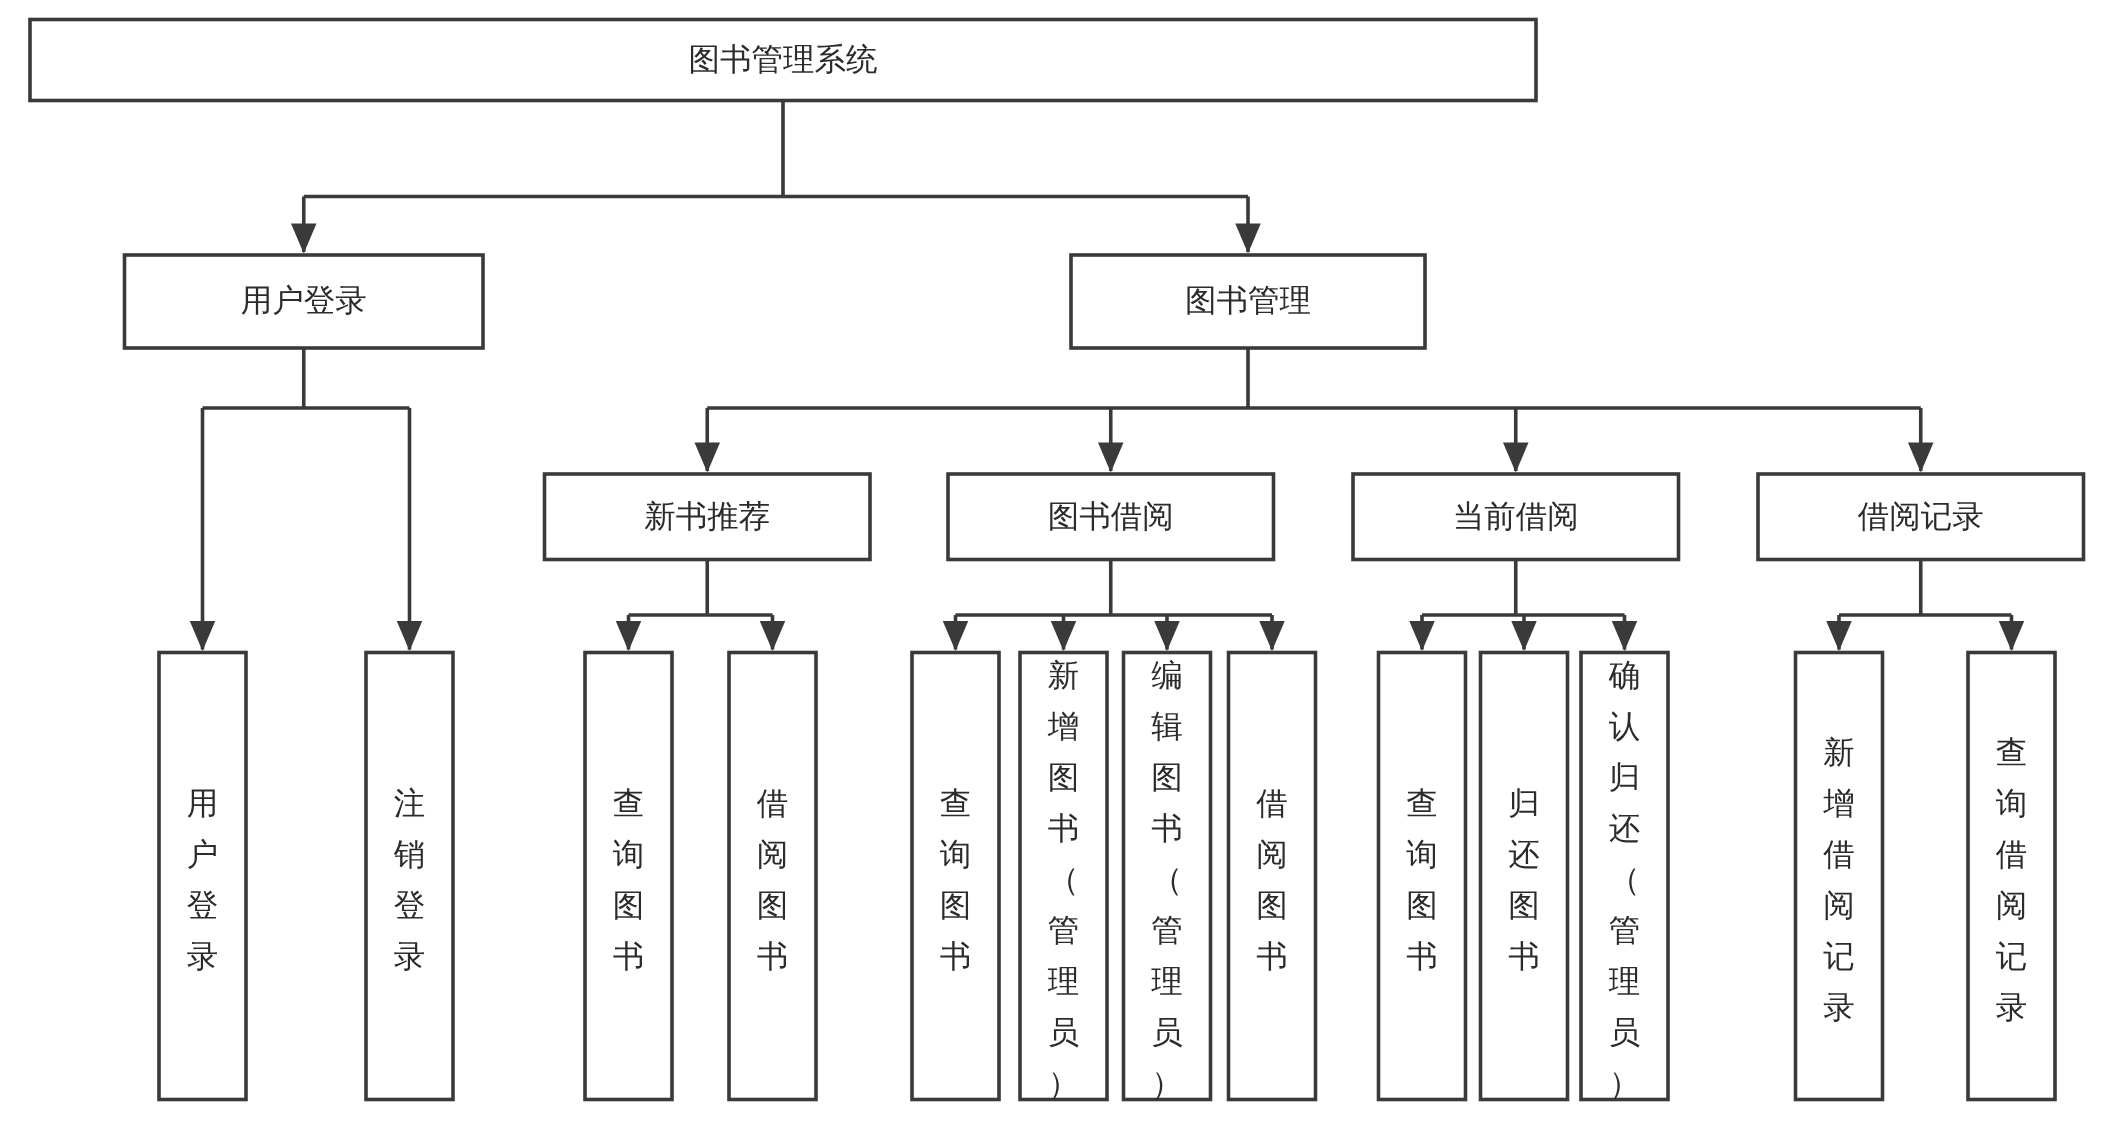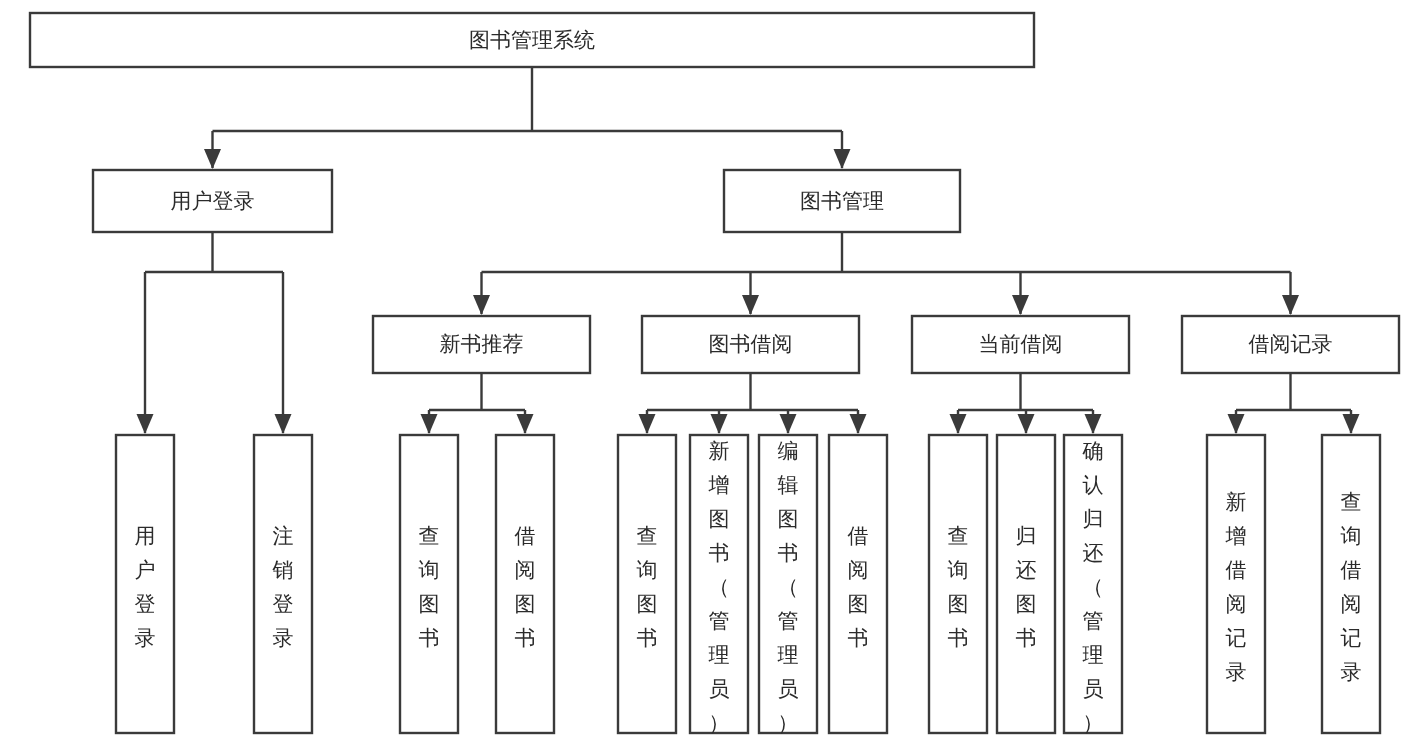--- a/index.html
+++ b/index.html
@@ -9,21 +9,21 @@
   }
   body {
     width: 1405px;
     height: 747px;
     font-family: "Liberation Sans", "DejaVu Sans", sans-serif;
     overflow: hidden;
     position: relative;
   }
   #diagram-root {
     position: absolute;
-    left: 12px;
+    left: 2px;
     top: 0;
     width: 1233px;
     height: 747px;
   }
   svg.flow {
     display: block;
     width: 1405px;
     height: 747px;
   }
   .node-rect {

